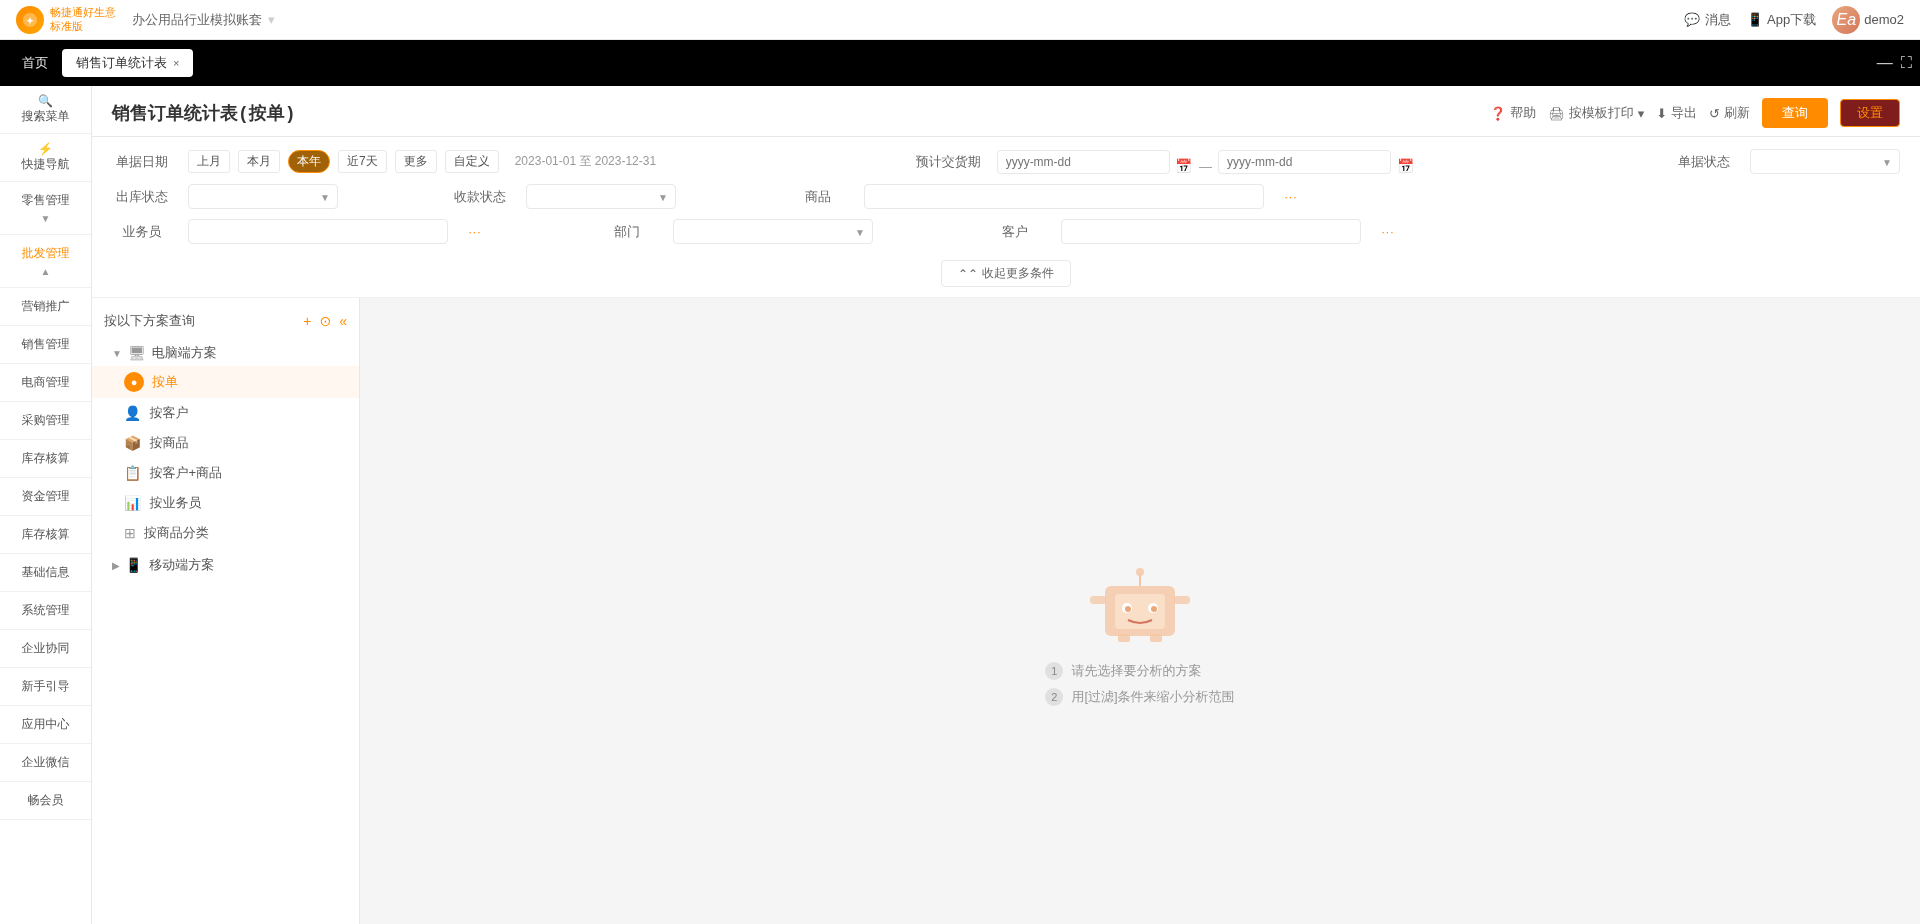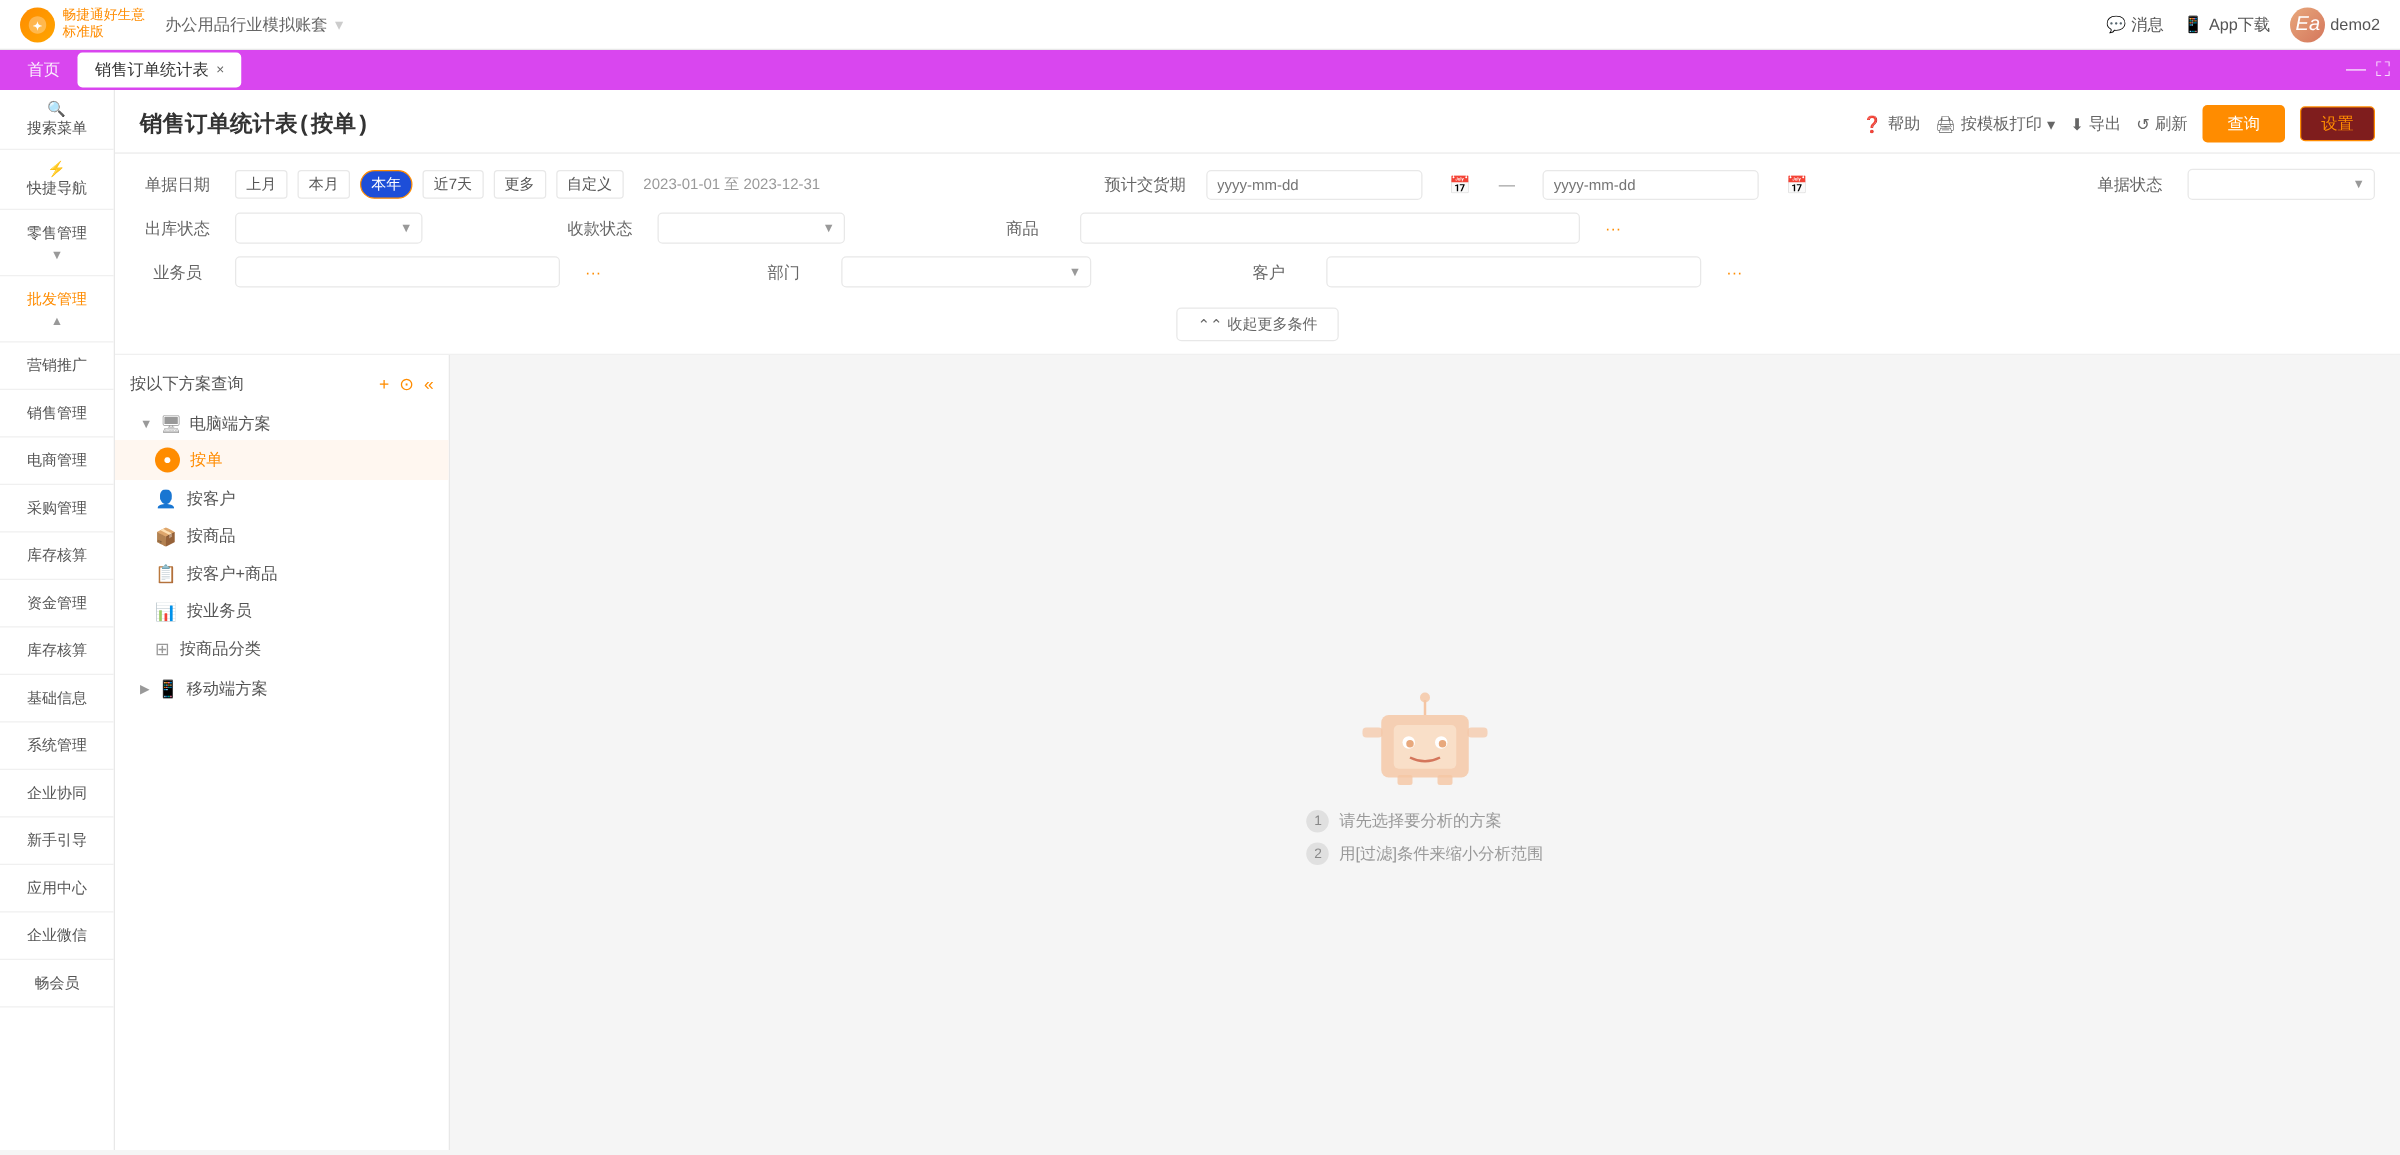--- a/index.html
+++ b/index.html
@@ -67,22 +67,22 @@
       display: flex;
       align-items: center;
       justify-content: center;
       color: white;
       font-size: 16px;
       font-style: italic;
     }
 
     
     .tab-bar {
-      height: 32px;
-      background: #d946ef;
+      height: 46px;
+      background: #000000;
       display: flex;
       align-items: center;
       padding: 0 8px;
     }
     .tab-item {
       height: 28px;
       padding: 0 14px;
       border-radius: 4px;
       display: flex;
       align-items: center;
@@ -237,21 +237,21 @@
     .date-btn {
       padding: 2px 8px;
       border: 1px solid #e8e8e8;
       border-radius: 3px;
       background: #fff;
       color: #555;
       font-size: 12px;
       cursor: pointer;
     }
     .date-btn.active {
-      background: #1d4ed8;
+      background: #a16207;
       color: white;
       border-color: #ff8c00;
       border-radius: 12px;
     }
     .date-range-text { color: #999; font-size: 12px; }
     .filter-input {
       border: 1px solid #e8e8e8;
       border-radius: 4px;
       padding: 4px 10px;
       font-size: 13px;
@@ -283,22 +283,22 @@
       position: absolute;
       right: 8px;
       top: 50%;
       transform: translateY(-50%);
       font-size: 10px;
       color: #999;
       pointer-events: none;
     }
     .date-input-group {
       display: flex;
-      align-items: center;
-      gap: 22px;
+      align-items: flex-end;
+      gap: 6px;
     }
     .date-input {
       border: 1px solid #e8e8e8;
       border-radius: 4px;
       padding: 4px 8px;
       font-size: 12px;
       color: #bbb;
       min-width: 120px;
     }
     .calendar-icon { color: #e8a87c; cursor: pointer; font-size: 14px; }

